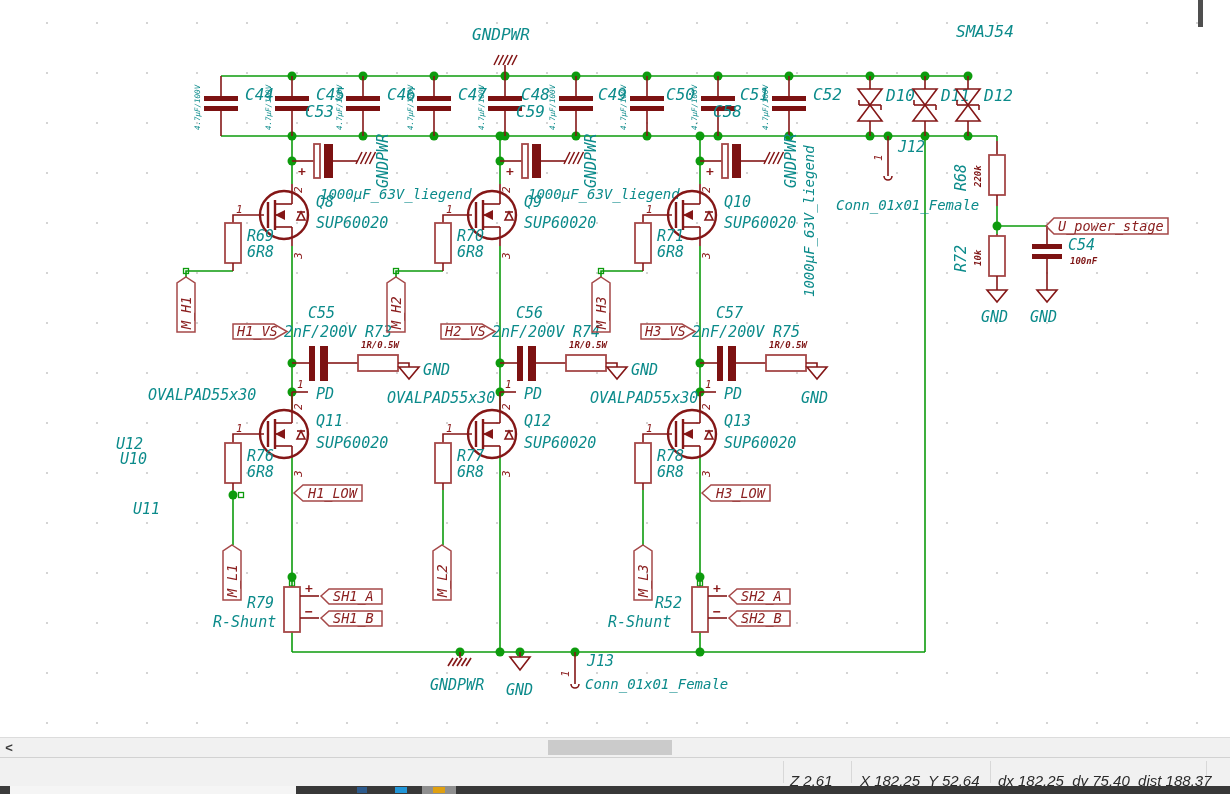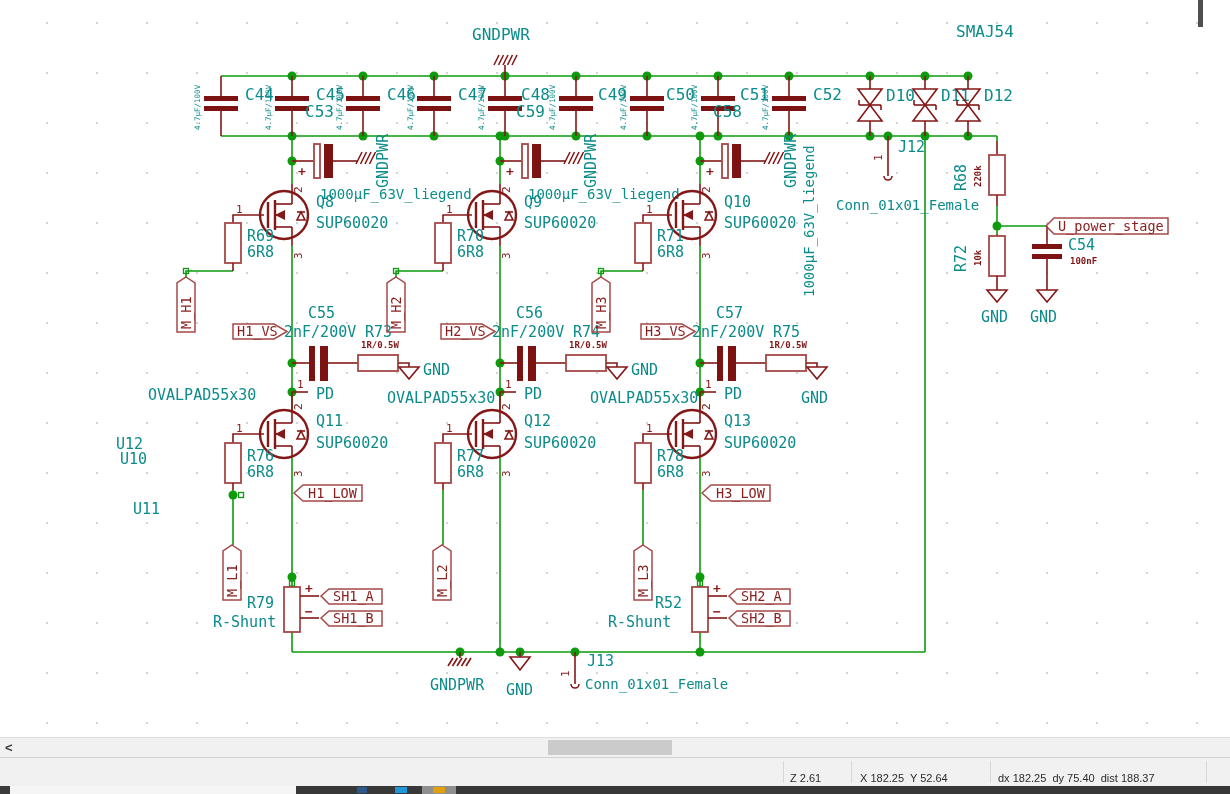--- a/index.html
+++ b/index.html
@@ -1,16 +1,16 @@
 <!DOCTYPE html>
 <html><head>
 <meta charset="utf-8">
 <style>
   html,body{margin:0;padding:0;background:#fff;}
-  .screen{position:relative;width:1230px;height:794px;overflow:hidden;font-family:"Liberation Sans",sans-serif;background:#fff;}
+  .screen{position:relative;width:1230px;height:794px;overflow:hidden;font-family:"Liberation Sans",sans-serif;background:#fff;font-style:italic;}
   .canvas-wrap{position:absolute;left:0;top:0;width:1230px;height:737px;background:#fff;
     background-image:radial-gradient(circle,#d4d4d4 1px,rgba(0,0,0,0) 1.4px);
     background-size:50px 50px;background-position:22px -2px;}
   svg{display:block;}
   svg text{font-family:"DejaVu Sans Mono","Liberation Mono",monospace;}
   .t15{fill:#0c8b8b;font-size:15px;}
   .t16{fill:#0c8b8b;font-size:16px;}
   .t14{fill:#0c8b8b;font-size:14px;}
   .tt{fill:#0c8b8b;font-size:7.5px;}
   .pv{fill:#7e1414;font-size:9px;font-weight:bold;}
@@ -24,21 +24,21 @@
   .sym2{stroke:#841717;stroke-width:2.4;fill:none;}
   .symf{fill:#7c1212;stroke:none;}
   .bod{stroke:#a54848;stroke-width:1.8;fill:#fff;}
   .hl{stroke:#a54848;stroke-width:1.5;fill:none;}
   .arrowf{fill:#841717;stroke:none;}
   
   .hscroll{position:absolute;left:0;top:737px;width:1230px;height:20px;background:#f1f1f1;border-top:1px solid #dcdcdc;box-sizing:border-box;}
   .hscroll .larr{position:absolute;left:5px;top:2px;font-size:13px;font-weight:bold;color:#3a3a3a;}
   .hthumb{position:absolute;left:548px;top:2px;width:124px;height:15px;background:#cbcbcb;}
   .statusbar{position:absolute;left:0;top:757px;width:1230px;height:29px;background:#f1f1f1;border-top:1px solid #d2d2d2;box-sizing:border-box;overflow:hidden;}
-  .statusbar .fld{position:absolute;top:14px;font-size:11px;color:#2b2b2b;white-space:pre;}
+  .statusbar .fld{position:absolute;top:14px;font-size:15px;color:#2b2b2b;white-space:pre;}
   .statusbar .sep{position:absolute;top:3px;bottom:3px;width:1px;background:#d8d8d8;}
   .taskbar{position:absolute;left:0;top:786px;width:1230px;height:8px;background:#f5f5f5;}
   .tb-darkl{position:absolute;left:0;top:0;width:10px;height:8px;background:#3c3c3c;}
   .tb-dark{position:absolute;left:296px;top:0;width:934px;height:8px;background:#383838;}
   .tb-ic1{position:absolute;left:61px;top:1px;width:10px;height:6px;background:#2d5a8c;}
   .tb-ic2{position:absolute;left:99px;top:1px;width:12px;height:6px;background:#2196d8;}
   .tb-ic3{position:absolute;left:126px;top:0;width:34px;height:8px;background:#8f8f8f;}
   .tb-ic4{position:absolute;left:137px;top:1px;width:12px;height:6px;background:#e0a010;}
   .vthumb{position:absolute;left:1198px;top:0;width:5px;height:27px;background:#4f4f4f;}
 </style>

